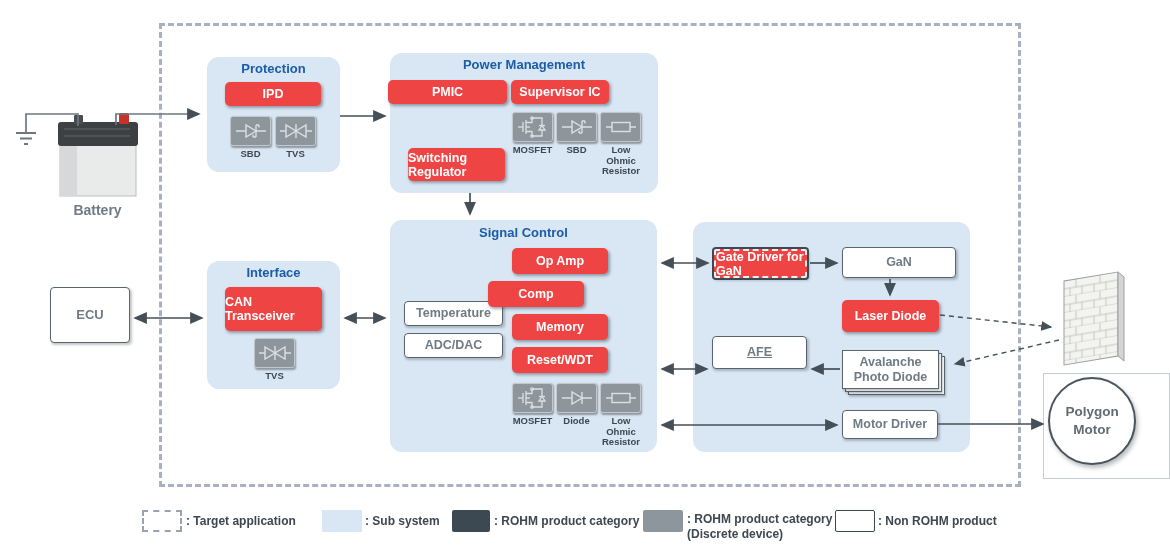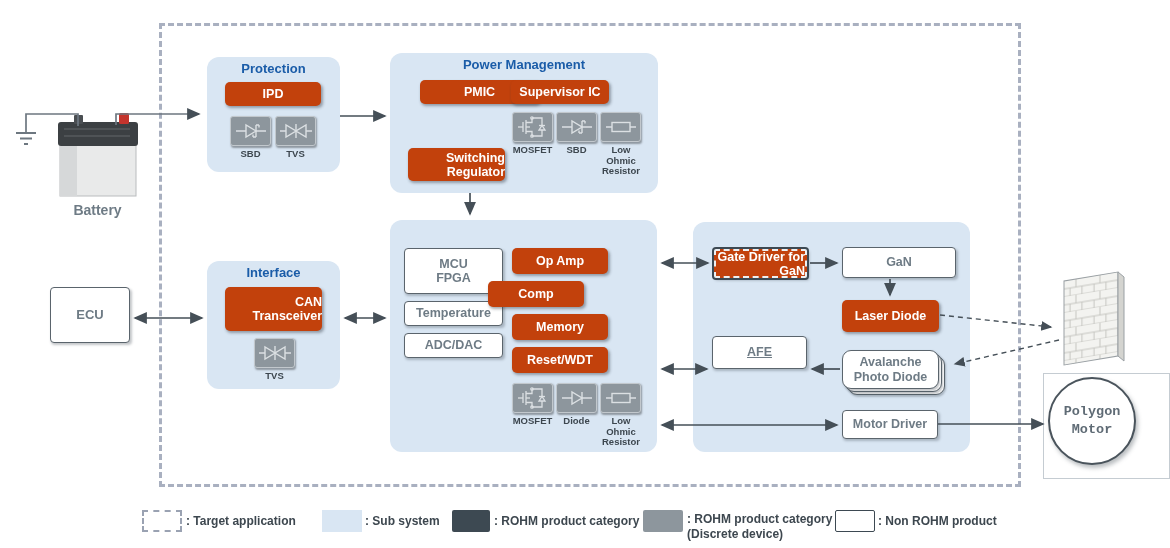--- a/index.html
+++ b/index.html
@@ -1,44 +1,44 @@
 <!DOCTYPE html>
 <html><head>
 <meta charset="utf-8">
 <style>
   html,body{margin:0;padding:0;background:#fff;}
   .canvas{position:relative;width:1170px;height:548px;background:#fff;overflow:hidden;
           font-family:"Liberation Sans",sans-serif;}
   .target-border{position:absolute;border:3px dashed #a9b0c0;box-sizing:border-box;z-index:0;}
   .group{position:absolute;background:#d9e6f3;border-radius:12px;z-index:1;}
   .gtitle{position:absolute;color:#1a5ca8;font-weight:bold;font-size:13px;text-align:center;z-index:2;}
-  .btn-dark{position:absolute;background:#c2410c;color:#fff;border-radius:5px;display:flex;
-            align-items:center;justify-content:center;text-align:right;font-weight:bold;
+  .btn-dark{position:absolute;background:#ef4444;color:#fff;border-radius:5px;display:flex;
+            align-items:center;justify-content:center;text-align:left;font-weight:bold;
             font-size:12.5px;line-height:1.12;z-index:2;box-shadow:1.5px 2px 3px rgba(55,65,75,.45);
             box-sizing:border-box;}
   .btn-dashed{border:2px dashed #edf0f2;box-shadow:0 0 0 2px #3d4952,1.5px 2px 3px rgba(55,65,75,.45);border-radius:2px;}
   .btn-white{position:absolute;background:#fff;border:1.5px solid #5a646c;color:#6e7b85;
              border-radius:4px;display:flex;align-items:center;justify-content:center;text-align:center;
              font-weight:bold;font-size:12.5px;line-height:1.15;z-index:2;
              box-shadow:1.5px 2px 2.5px rgba(55,65,75,.3);box-sizing:border-box;}
   .disc{position:absolute;width:41px;height:30px;background:#8d969d;border:1px solid #c2c8cd;
         border-radius:3px;display:flex;align-items:center;justify-content:center;z-index:2;
         box-shadow:1px 1.5px 2px rgba(0,0,0,.35);box-sizing:border-box;}
   .disc-glyph{width:34px;height:22px;}
   .disc-label{position:absolute;font-size:9.5px;font-weight:bold;color:#3d474f;text-align:center;
               line-height:1.12;z-index:2;}
   .apd-stack{position:absolute;left:842px;top:350px;width:97px;height:39px;z-index:2;}
   .apd-layer{position:absolute;width:97px;height:39px;background:#fff;border:1.5px solid #5a646c;
-             border-radius:9px;box-sizing:border-box;box-shadow:1px 1.5px 2px rgba(55,65,75,.3);}
+             border-radius:0;box-sizing:border-box;box-shadow:1px 1.5px 2px rgba(55,65,75,.3);}
   .poly-rect{position:absolute;left:1043px;top:373px;width:127px;height:106px;background:#fff;
              border:1px solid #c5ccd2;z-index:1;box-sizing:border-box;}
   .poly-circle{position:absolute;left:1048px;top:377px;width:88px;height:88px;background:#fff;
                border:2px solid #4a545c;border-radius:50%;display:flex;flex-direction:column;
                align-items:center;justify-content:center;color:#5f6b75;font-weight:bold;font-size:13.5px;
-               line-height:1.35;z-index:2;box-shadow:2px 3px 4px rgba(55,65,75,.35);box-sizing:border-box;font-family:Liberation Mono, monospace;}
+               line-height:1.35;z-index:2;box-shadow:2px 3px 4px rgba(55,65,75,.35);box-sizing:border-box;}
   .ext-label{position:absolute;color:#6e7b85;font-weight:bold;font-size:14px;text-align:center;z-index:2;}
   .overlay{position:absolute;left:0;top:0;z-index:3;pointer-events:none;}
   .lgd-swatch{position:absolute;width:40px;height:22px;box-sizing:border-box;z-index:2;}
   .lgd-text{position:absolute;font-size:12px;font-weight:bold;color:#3d474f;line-height:22px;z-index:2;}
   .lgd-text2{position:absolute;font-size:12px;font-weight:bold;color:#3d474f;line-height:1.25;
              padding-top:3px;z-index:2;}
   .hidden-defs{position:absolute;width:0;height:0;overflow:hidden;}
 </style>
 </head>
 <body>
@@ -87,41 +87,42 @@
 
   <div class="target-border" style="left:159px;top:23px;width:862px;height:464px;"></div>
 
   <div class="group" style="left:207px;top:57px;width:133px;height:115px;"></div>
   <div class="gtitle" style="left:207px;top:61px;width:133px;">Protection</div>
 
   <div class="group" style="left:390px;top:53px;width:268px;height:140px;"></div>
   <div class="gtitle" style="left:390px;top:57px;width:268px;">Power Management</div>
 
   <div class="group" style="left:390px;top:220px;width:267px;height:232px;"></div>
+  <div class="gtitle" style="left:390px;top:225px;width:267px;">Signal Control</div>
 
   <div class="group" style="left:207px;top:261px;width:133px;height:128px;"></div>
   <div class="gtitle" style="left:207px;top:265px;width:133px;">Interface</div>
 
   <div class="group" style="left:693px;top:222px;width:277px;height:230px;"></div>
 
   <div class="btn-dark" style="left:225px;top:82px;width:96px;height:24px;">IPD</div>
   <div class="disc" style="left:230px;top:116px;">
     <svg class="disc-glyph" viewBox="0 0 34 22">
         <use href="#sym-sbd"></use>
       </svg>
     </div>
   <div class="disc-label" style="left:224px;top:149px;width:53px;">SBD</div>
   <div class="disc" style="left:275px;top:116px;">
     <svg class="disc-glyph" viewBox="0 0 34 22">
         <use href="#sym-tvs"></use>
       </svg>
     </div>
   <div class="disc-label" style="left:269px;top:149px;width:53px;">TVS</div>
 
-  <div class="btn-dark" style="left:420px;top:80px;width:119px;height:24px;">PMIC</div>
+  <div class="btn-dark" style="left:388px;top:80px;width:119px;height:24px;">PMIC</div>
   <div class="btn-dark" style="left:511px;top:80px;width:98px;height:24px;">Supervisor IC</div>
   <div class="btn-dark" style="left:408px;top:148px;width:97px;height:33px;">Switching Regulator</div>
   <div class="disc" style="left:512px;top:112px;">
     <svg class="disc-glyph" viewBox="0 0 34 22">
         <use href="#sym-mosfet"></use>
       </svg>
     </div>
   <div class="disc-label" style="left:506px;top:145px;width:53px;">MOSFET</div>
   <div class="disc" style="left:556px;top:112px;">
     <svg class="disc-glyph" viewBox="0 0 34 22">
@@ -129,24 +130,20 @@
       </svg>
     </div>
   <div class="disc-label" style="left:550px;top:145px;width:53px;">SBD</div>
   <div class="disc" style="left:600px;top:112px;">
     <svg class="disc-glyph" viewBox="0 0 34 22">
         <use href="#sym-res"></use>
       </svg>
     </div>
   <div class="disc-label" style="left:598px;top:145px;width:46px;">Low Ohmic Resistor</div>
 
-  <div class="btn-white" style="left:404px;top:248px;width:99px;height:46px;flex-direction:column;">
-    <span>MCU</span>
-    <span>FPGA</span>
-  </div>
   <div class="btn-white" style="left:404px;top:301px;width:99px;height:25px;">Temperature</div>
   <div class="btn-white" style="left:404px;top:333px;width:99px;height:25px;">ADC/DAC</div>
   <div class="btn-dark" style="left:512px;top:248px;width:96px;height:26px;">Op Amp</div>
   <div class="btn-dark" style="left:488px;top:281px;width:96px;height:26px;">Comp</div>
   <div class="btn-dark" style="left:512px;top:314px;width:96px;height:26px;">Memory</div>
   <div class="btn-dark" style="left:512px;top:347px;width:96px;height:26px;">Reset/WDT</div>
   <div class="disc" style="left:512px;top:383px;">
     <svg class="disc-glyph" viewBox="0 0 34 22">
         <use href="#sym-mosfet"></use>
       </svg>

